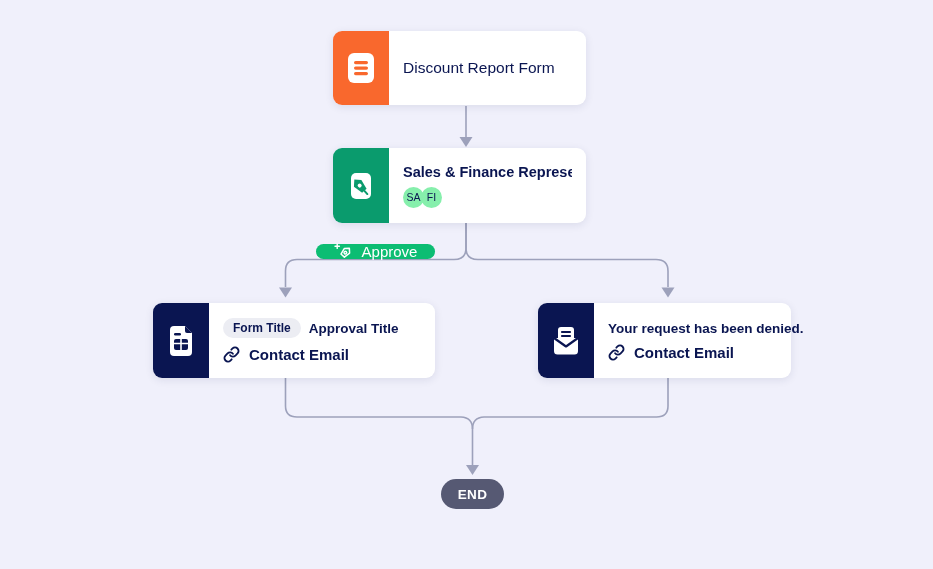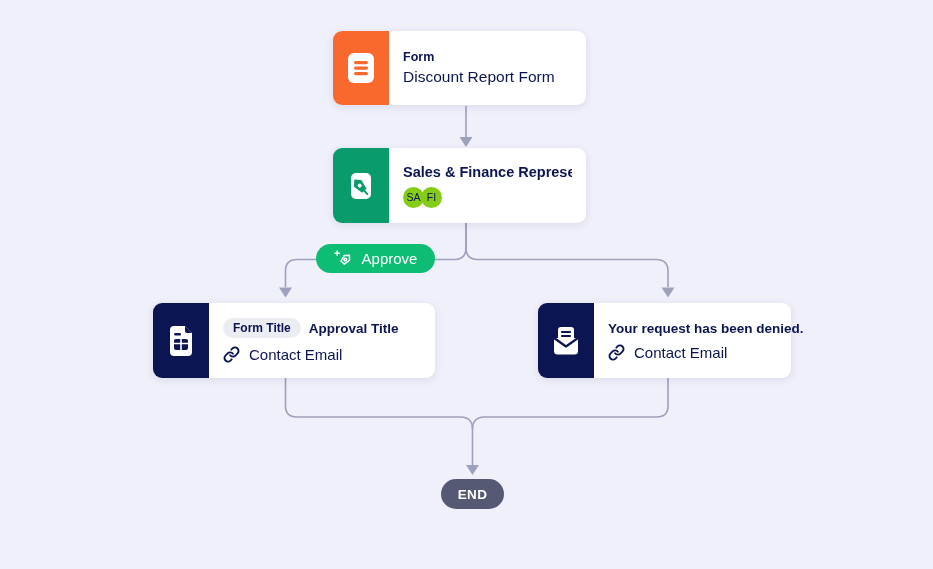--- a/index.html
+++ b/index.html
@@ -11,31 +11,31 @@
   .node{position:absolute;display:flex;background:#fff;border-radius:9px;
         box-shadow:0 2px 8px rgba(30,40,90,.10);cursor:pointer;}
   .node-icon{width:56px;flex:0 0 56px;border-radius:9px 0 0 9px;display:flex;align-items:center;justify-content:center;}
   .node-body{flex:1;display:flex;flex-direction:column;justify-content:center;padding:0 14px;min-width:0;}
   .type-label{font-size:12.5px;font-weight:700;color:#0A1551;margin-bottom:4px;}
   .node-title{font-size:15.5px;color:#0A1551;white-space:nowrap;overflow:hidden;}
   .node-title-bold{font-size:14.5px;font-weight:700;color:#0A1551;white-space:nowrap;overflow:hidden;}
   .small-title-bold{font-size:13.5px;font-weight:700;color:#0A1551;white-space:nowrap;}
 
   .avatars{display:flex;margin-top:7px;}
-  .avatar{width:21px;height:21px;border-radius:50%;background:#84cc16;color:#0A1551;
+  .avatar{width:21px;height:21px;border-radius:50%;background:#86efac;color:#0A1551;
           font-size:10.5px;font-weight:400;display:flex;align-items:center;justify-content:center;}
   .avatar + .avatar{margin-left:-3px;}
 
   .row{display:flex;align-items:center;}
   .badge-pill{background:#ECEDF3;border-radius:12px;padding:3px 10px;font-size:12px;font-weight:700;color:#0A1551;margin-right:8px;white-space:nowrap;}
   .link-row{margin-top:8px;}
-  .link-row .link-label{font-size:15px;color:#0A1551;margin-left:9px;}
+  .link-row .link-label{font-size:15px;color:#0A1551;margin-left:9px;font-weight:bold;}
 
   
-  .branch{position:absolute;height:29px;border-radius:15px;display:flex;align-items:center;justify-content:center;
+  .branch{position:absolute;height:15px;border-radius:15px;display:flex;align-items:center;justify-content:center;
           color:#fff;font-size:15px;cursor:pointer;}
   .branch-approve{left:316px;top:244px;width:119px;background:#0CBD73;}
   .branch-approve .blabel{margin-left:8px;}
   .branch-deny{left:530px;top:244px;width:79px;background:#DC2057;}
 
   .end-pill{position:absolute;left:441px;top:479px;width:63px;height:30px;background:#565973;border-radius:15px;
             color:#fff;font-size:13.5px;font-weight:700;letter-spacing:.4px;display:flex;align-items:center;justify-content:center;cursor:pointer;}
 
   
   .node-form{left:333px;top:31px;width:253px;height:74px;}
@@ -75,21 +75,20 @@
   <div class="node node-form">
     <div class="node-icon icon-orange">
       <svg width="30" height="32" viewBox="0 0 30 32">
         <rect x="2" y="1" width="26" height="30" rx="6" fill="#ffffff"></rect>
         <rect x="8" y="9" width="14" height="3.2" rx="1.6" fill="#F9682D"></rect>
         <rect x="8" y="14.5" width="14" height="3.2" rx="1.6" fill="#F9682D"></rect>
         <rect x="8" y="20" width="14" height="3.2" rx="1.6" fill="#F9682D"></rect>
       </svg>
     </div>
     <div class="node-body">
-      <div class="type-label">Form</div>
       <div class="node-title">Discount Report Form</div>
     </div>
   </div>
 
   <div class="node node-approval">
     <div class="node-icon icon-green">
       <svg width="32" height="32" viewBox="0 0 32 32">
         <rect x="6" y="3" width="20" height="26" rx="5" fill="#ffffff"></rect>
         <g transform="rotate(-42 16 17)">
           <path d="M16 7 L21 12 L19 22 L13 22 L11 12 Z" fill="#0A9B6D"></path>

